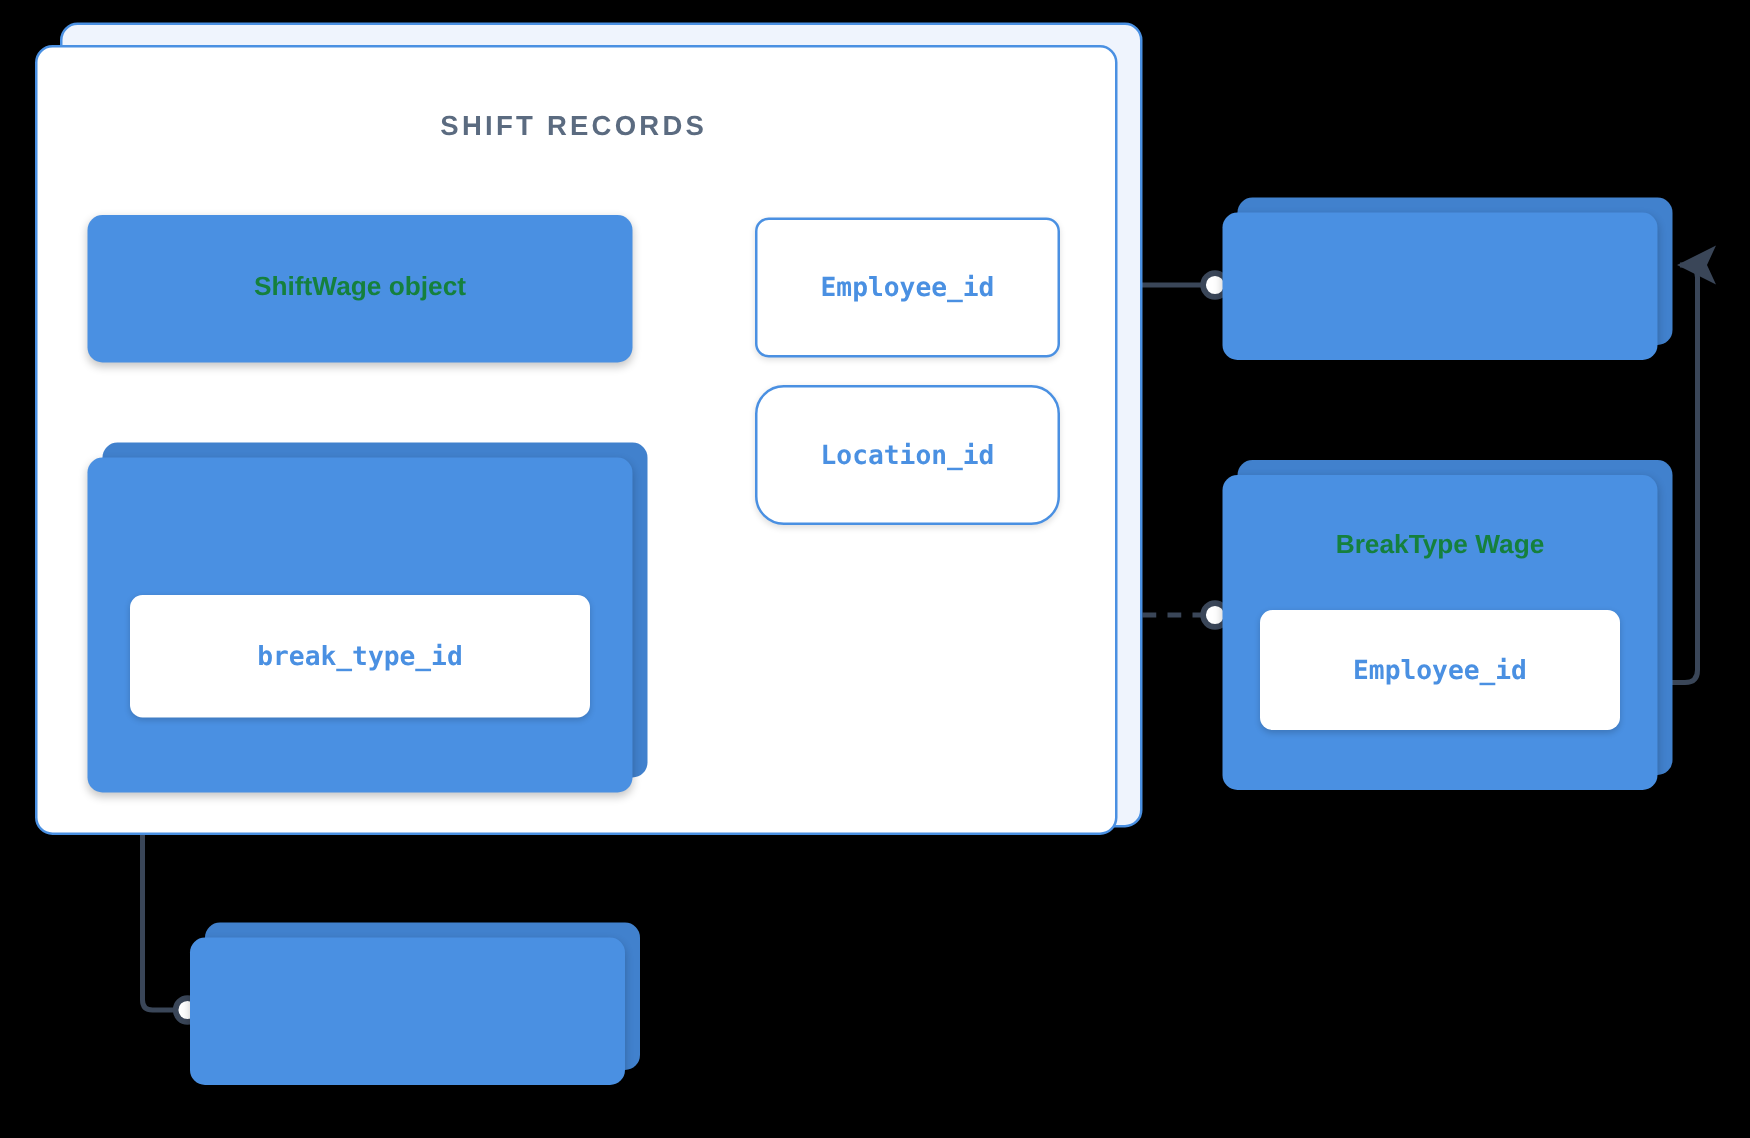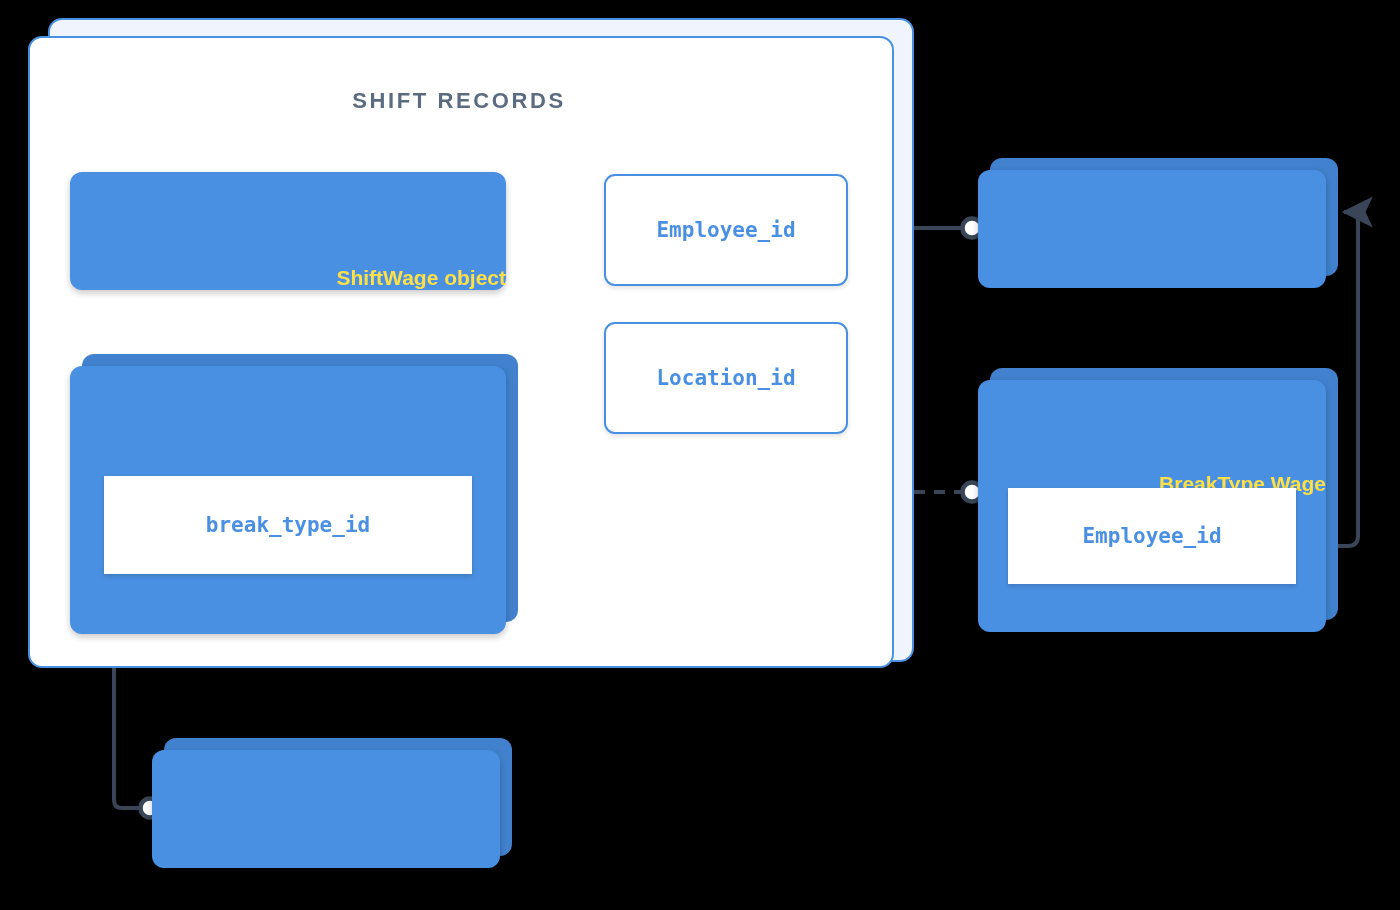--- a/index.html
+++ b/index.html
@@ -75,32 +75,31 @@
     right: 0;
     bottom: 0;
     background: #4a90e2;
     border-radius: 12px;
     box-shadow: 0 3px 7px rgba(0,0,0,0.22);
   }
   .card-label {
     position: absolute;
     left: 0;
     right: 0;
-    text-align: right;
-    color: #fde047;
+    text-align: center;
+    color: #15803d;
     font-size: 21px;
     font-weight: bold;
-    margin-top: 48px;
   }
 
   
   .field-inner {
     position: absolute;
     background: #ffffff;
-    border-radius: 0;
+    border-radius: 10px;
     box-shadow: 0 2px 5px rgba(0,0,0,0.18);
     display: flex;
     align-items: center;
     justify-content: center;
   }
   .field-inner span {
     color: #4a90e2;
     font-family: "DejaVu Sans Mono", "Liberation Mono", monospace;
     font-size: 21px;
     font-weight: bold;
@@ -193,21 +192,21 @@
     <div class="card-front"></div>
     <div class="field-inner" style="left:34px; top:110px; width:368px; height:98px;">
       <span>break_type_id</span>
     </div>
   </div>
 
   <div class="field-box" style="left:604px; top:174px; width:240px; height:108px;">
     <span>Employee_id</span>
   </div>
 
-  <div class="field-box" style="left:604px; top:322px; width:240px; height:108px;">
+  <div class="field-box" style="left:604px; top:308px; width:240px; height:108px;border-radius:23px;">
     <span>Location_id</span>
   </div>
 
 
   <div class="card" style="left:978px; top:170px; width:348px; height:118px;">
     <div class="card-back"></div>
     <div class="card-front"></div>
   </div>
 
   <div class="card" style="left:978px; top:380px; width:348px; height:252px;">

